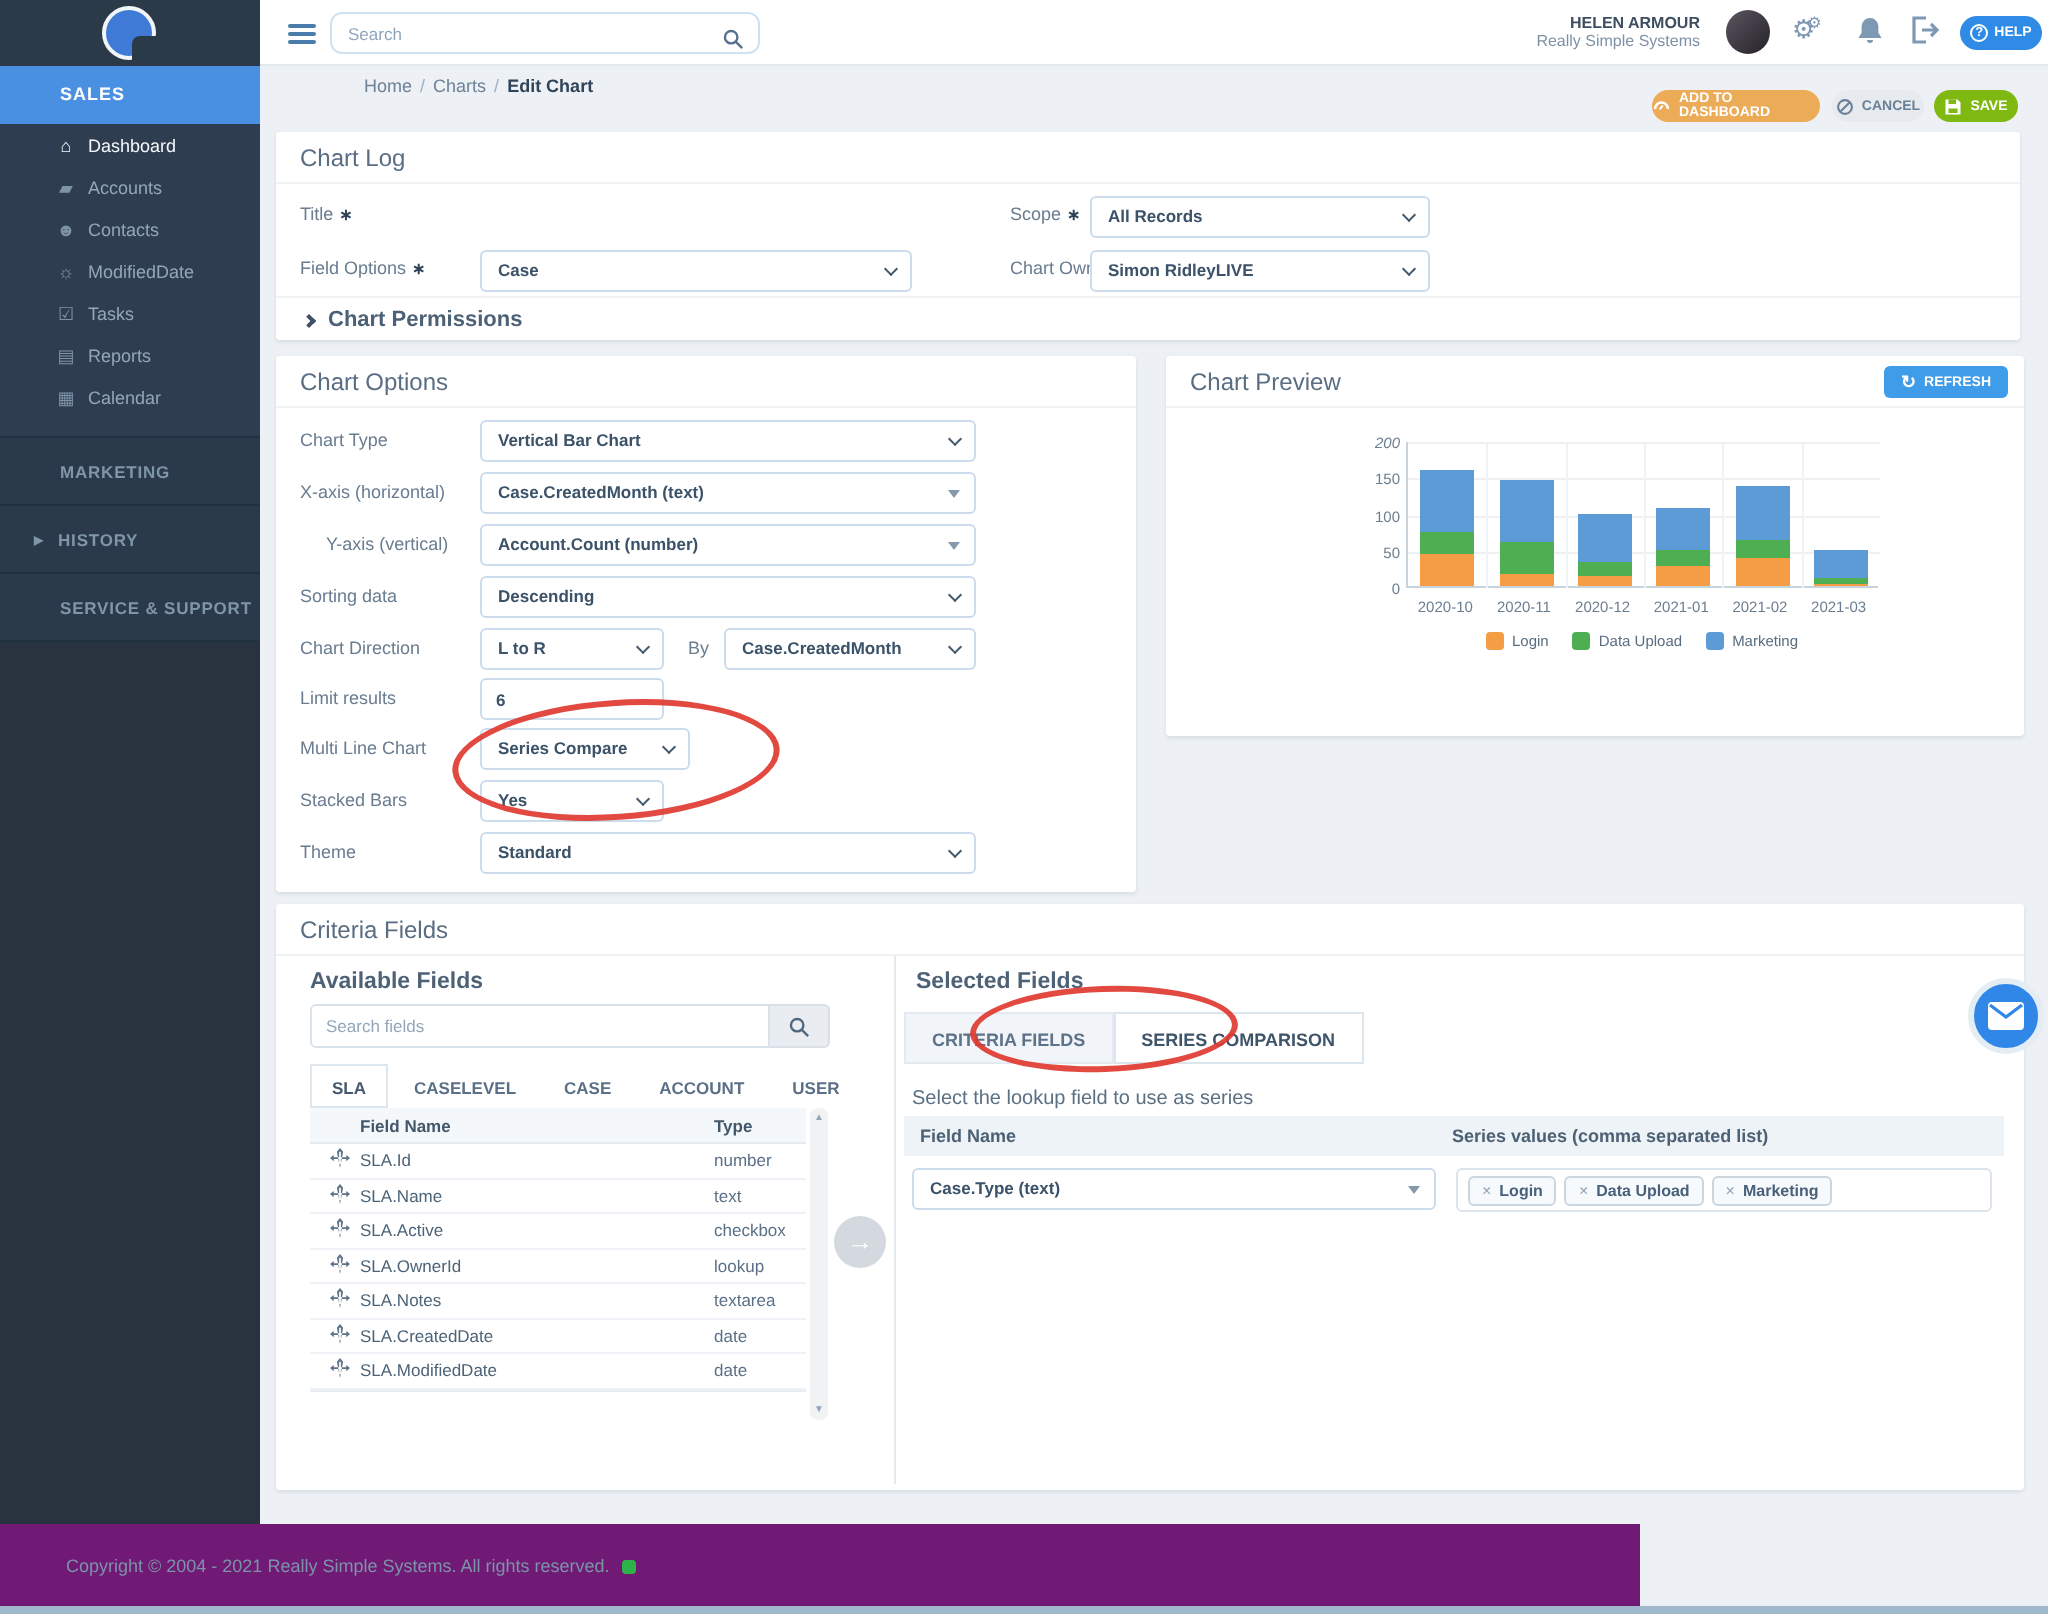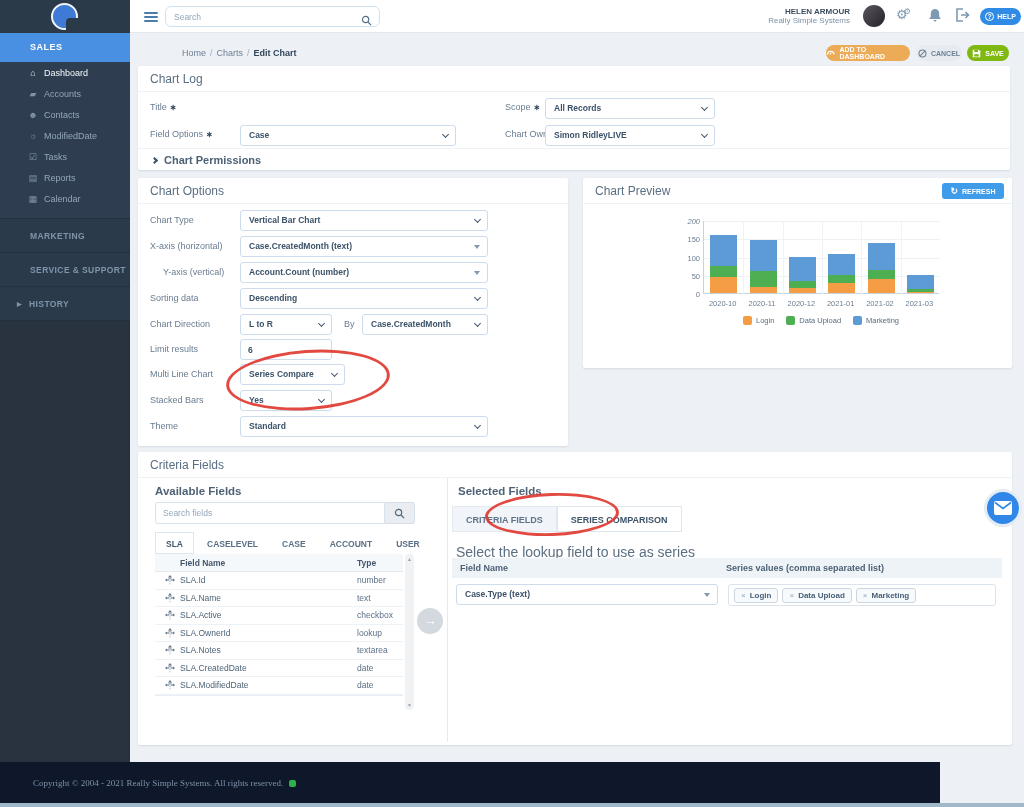--- a/index.html
+++ b/index.html
@@ -34,21 +34,21 @@
 #avatar{position:absolute;left:733px;top:5px;width:22px;height:22px;border-radius:50%;background:linear-gradient(135deg,#5a5560,#262229);cursor:pointer;}
 .top-ico{position:absolute;top:8px;color:#7e99b3;cursor:pointer;}
 #gear-wrap{left:766px;font-size:13px;top:7px;}
 #gear-wrap .g2{font-size:8px;margin-left:-4px;vertical-align:top;}
 #bell-wrap{left:798px;}
 #signout-wrap{left:825px;}
 #help-btn{position:absolute;left:850px;top:8px;width:41px;height:17px;background:#2f8be5;border-radius:9px;color:#fff;font-size:7px;font-weight:bold;display:flex;align-items:center;justify-content:center;gap:3px;cursor:pointer;}
 #help-btn .q{display:inline-block;width:9px;height:9px;line-height:8px;border:1px solid #fff;border-radius:50%;text-align:center;font-size:6.5px;}
 
 #crumb-bar{position:absolute;left:130px;top:33px;width:894px;height:27px;background:#edf1f5;}
-#breadcrumb{position:absolute;left:13px;top:15px;font-size:9px;color:#6d8196;padding-left:39px;}
+#breadcrumb{position:absolute;left:13px;top:5px;font-size:9px;color:#6d8196;padding-left:39px;}
 #breadcrumb .crumb{cursor:pointer;}
 #breadcrumb .sep{color:#9ab0c4;margin:0 4px;}
 #breadcrumb .current{color:#31455a;font-weight:bold;}
 .pill{position:absolute;top:12px;height:16px;border-radius:8px;display:flex;align-items:center;justify-content:center;gap:4px;font-size:7px;font-weight:bold;cursor:pointer;}
 #add-dash-btn{left:696px;width:84px;background:#ecab57;color:#fff;}
 #cancel-btn{left:786px;width:46px;background:#e7ebef;color:#6a8097;}
 #save-btn{left:837px;width:42px;background:#7fb811;color:#fff;}
 
 .card{position:absolute;background:#fff;border-radius:2px;box-shadow:0 1px 2px rgba(44,62,80,.12);}
 .card-h{height:26px;line-height:26px;padding:0 12px;font-size:12px;color:#5a6e83;border-bottom:1px solid #eef2f5;}
@@ -97,32 +97,32 @@
 .t-row.head .t-name,.t-row.head .t-type{font-weight:bold;color:#44586c;}
 .t-type{width:46px;font-size:8.5px;color:#5b7086;}
 #av-scroll{position:absolute;left:267px;top:102px;width:9px;height:156px;background:#f0f2f4;border-radius:4px;font-size:5px;color:#93a5b6;text-align:center;}
 #av-scroll .su{position:absolute;top:2px;left:0;right:0;cursor:pointer;}
 #av-scroll .sd{position:absolute;bottom:2px;left:0;right:0;cursor:pointer;}
 #transfer-btn{position:absolute;left:279px;top:156px;width:26px;height:26px;border-radius:50%;background:#d3d9df;color:#fff;font-size:13px;font-weight:bold;text-align:center;line-height:25px;cursor:pointer;}
 #v-divider{position:absolute;left:309px;top:26px;height:264px;border-left:1px solid #e5eaef;}
 #sel-tabs{position:absolute;left:314px;top:54px;height:26px;display:flex;}
 .sel-tab{padding:0 13px;height:26px;line-height:26px;font-size:9px;font-weight:bold;color:#5e7389;background:#f1f5f9;border:1px solid #e3eaf1;cursor:pointer;}
 .sel-tab.active{background:#fff;border-color:#dde6ed;color:#3f5469;}
-#sel-instr{position:absolute;left:318px;top:92px;font-size:14px;color:#5b6f83;}
+#sel-instr{position:absolute;left:318px;top:92px;font-size:10px;color:#5b6f83;}
 #sel-band{position:absolute;left:314px;top:106px;width:550px;height:20px;background:#eef3f7;}
 #sel-band .b1{position:absolute;left:8px;top:5px;font-size:9px;font-weight:bold;color:#4d6175;}
 #sel-band .b2{position:absolute;left:274px;top:5px;font-size:9px;font-weight:bold;color:#4d6175;}
 #chips-box{position:absolute;left:590px;top:132px;width:268px;height:22px;border:1px solid #dbe4ec;border-radius:3px;background:#fff;display:flex;align-items:center;gap:4px;padding:0 5px;}
 .chip{border:1px solid #ccd6df;background:#f7fafc;border-radius:3px;font-size:8px;font-weight:bold;color:#49607a;padding:2px 6px;display:flex;gap:4px;align-items:center;cursor:pointer;}
 .chip .x{color:#90a4b6;font-weight:normal;}
 
 .red-ellipse{position:absolute;border:3px solid #df3a30;border-radius:50%;opacity:.92;}
 #email-widget{position:absolute;left:984px;top:489px;width:38px;height:38px;border-radius:50%;background:#3087e8;border:3px solid #e4ecf4;display:flex;align-items:center;justify-content:center;cursor:pointer;}
 
-#footer{position:absolute;left:0;top:762px;width:940px;height:45px;background:#0f172a;font-family:Liberation Serif, serif;}
+#footer{position:absolute;left:0;top:762px;width:820px;height:45px;background:#701a75;}
 #footer-text{position:absolute;left:33px;top:16px;font-size:9px;color:#7c93a9;}
 #footer-dot{display:inline-block;width:7px;height:7px;border-radius:2px;background:#2eb34a;margin-left:6px;vertical-align:middle;}
 #bottom-strip{position:absolute;left:0;top:803px;width:1024px;height:4px;background:#9fb9ca;}
 </style>
 </head>
 <body>
 
 <div id="sidebar">
   <div id="logo-band">
     <div id="logo">
@@ -158,25 +158,25 @@
       <div class="side-item">
         <span class="s-ico">▦</span>
         <span class="s-lab">Calendar</span>
       </div>
     </div>
   <div id="side-sections">
       <div class="side-sec">
         <span>MARKETING</span>
       </div>
       <div class="side-sec">
-        <span>SERVICE &amp; SUPPORT</span>
-      </div>
-      <div class="side-sec">
         <span class="caret">▶</span>
         <span>HISTORY</span>
+      </div>
+      <div class="side-sec">
+        <span>SERVICE &amp; SUPPORT</span>
       </div>
     </div>
   <div id="side-fill"></div>
 </div>
 
 <div id="topbar">
   <div id="hamburger">
       <div></div>
       <div></div>
       <div></div>

